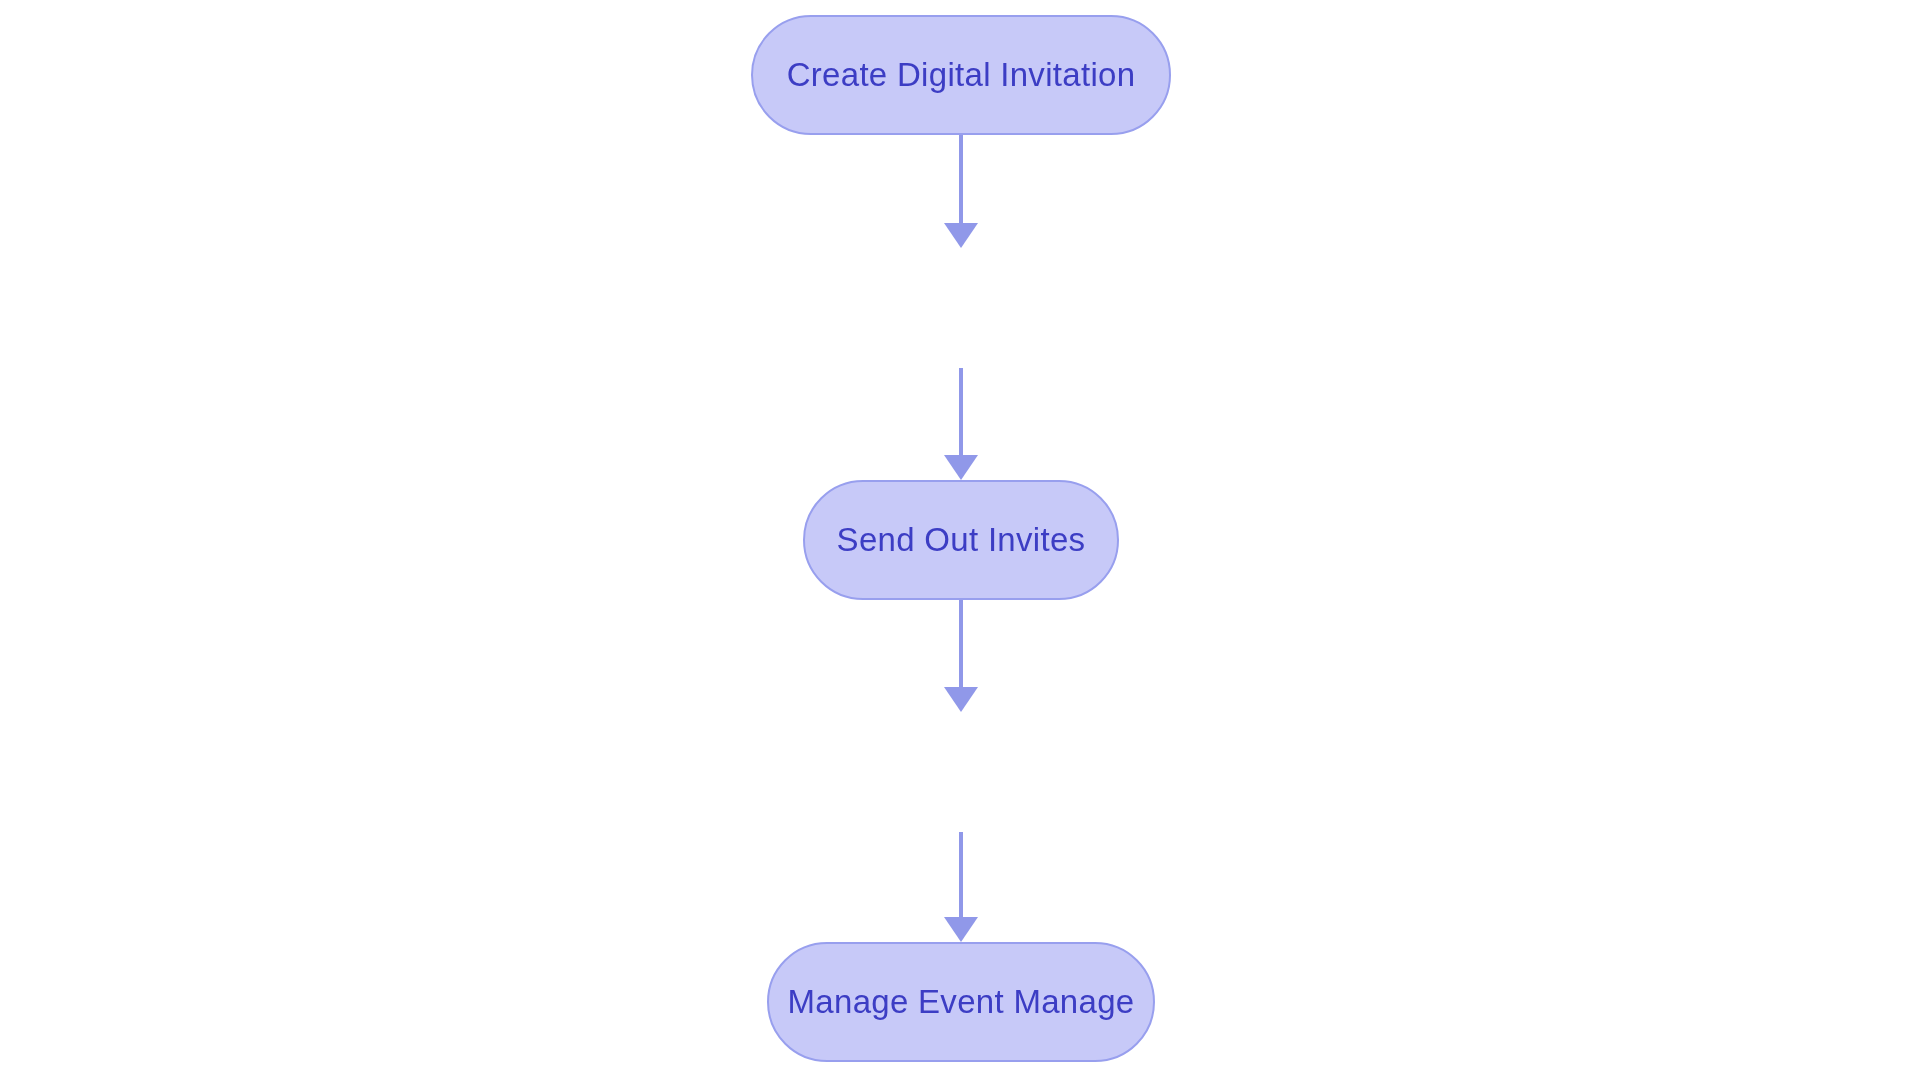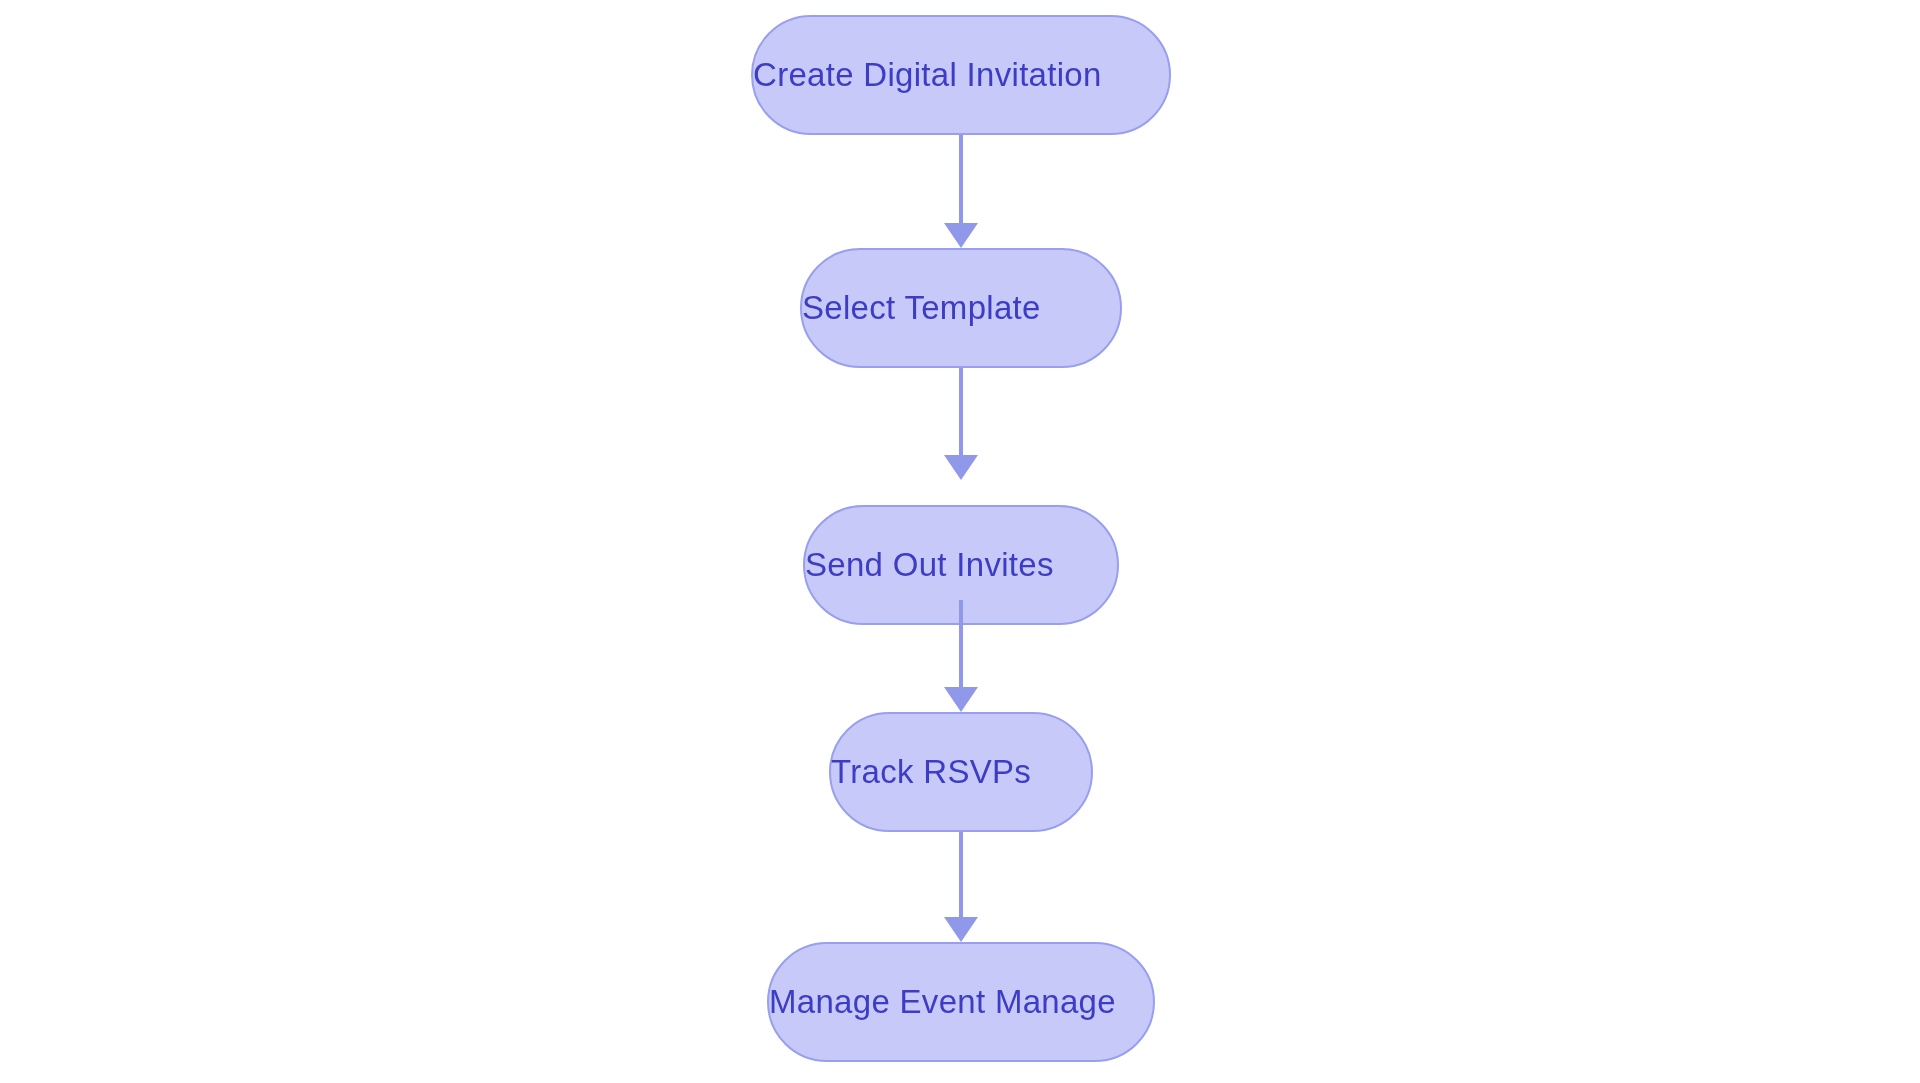--- a/index.html
+++ b/index.html
@@ -20,30 +20,31 @@
   .node{
     position:absolute;
     height:120px;
     left:961px;
     transform:translateX(-50%);
     background:var(--node-fill);
     border:2px solid var(--node-border);
     border-radius:60px;
     display:flex;
     align-items:center;
+    justify-content:center;
   }
   .node-label{
     color:var(--node-text);
     font-size:33px;
     letter-spacing:0.3px;
     white-space:nowrap;
   }
   .node-1{top:15px;width:420px;}
   .node-2{top:248px;width:322px;}
-  .node-3{top:480px;width:316px;margin-top:25px;}
+  .node-3{top:480px;width:316px;}
   .node-4{top:712px;width:264px;}
   .node-5{top:942px;width:388px;}
   .edge{
     position:absolute;
     left:961px;
     transform:translateX(-50%);
     width:34px;
     display:flex;
     flex-direction:column;
     align-items:center;
@@ -71,41 +72,35 @@
 
   <div class="node node-1">
     <span class="node-label">Create Digital Invitation</span>
   </div>
 
   <div class="edge edge-1">
     <div class="edge-shaft"></div>
     <div class="edge-head"></div>
   </div>
 
-  <div class="node node-2">
-    <span class="node-label">Select Template</span>
-  </div>
 
   <div class="edge edge-2">
     <div class="edge-shaft"></div>
     <div class="edge-head"></div>
   </div>
 
   <div class="node node-3">
     <span class="node-label">Send Out Invites</span>
   </div>
 
   <div class="edge edge-3">
     <div class="edge-shaft"></div>
     <div class="edge-head"></div>
   </div>
 
-  <div class="node node-4">
-    <span class="node-label">Track RSVPs</span>
-  </div>
 
   <div class="edge edge-4">
     <div class="edge-shaft"></div>
     <div class="edge-head"></div>
   </div>
 
   <div class="node node-5">
     <span class="node-label">Manage Event Manage</span>
   </div>
 

